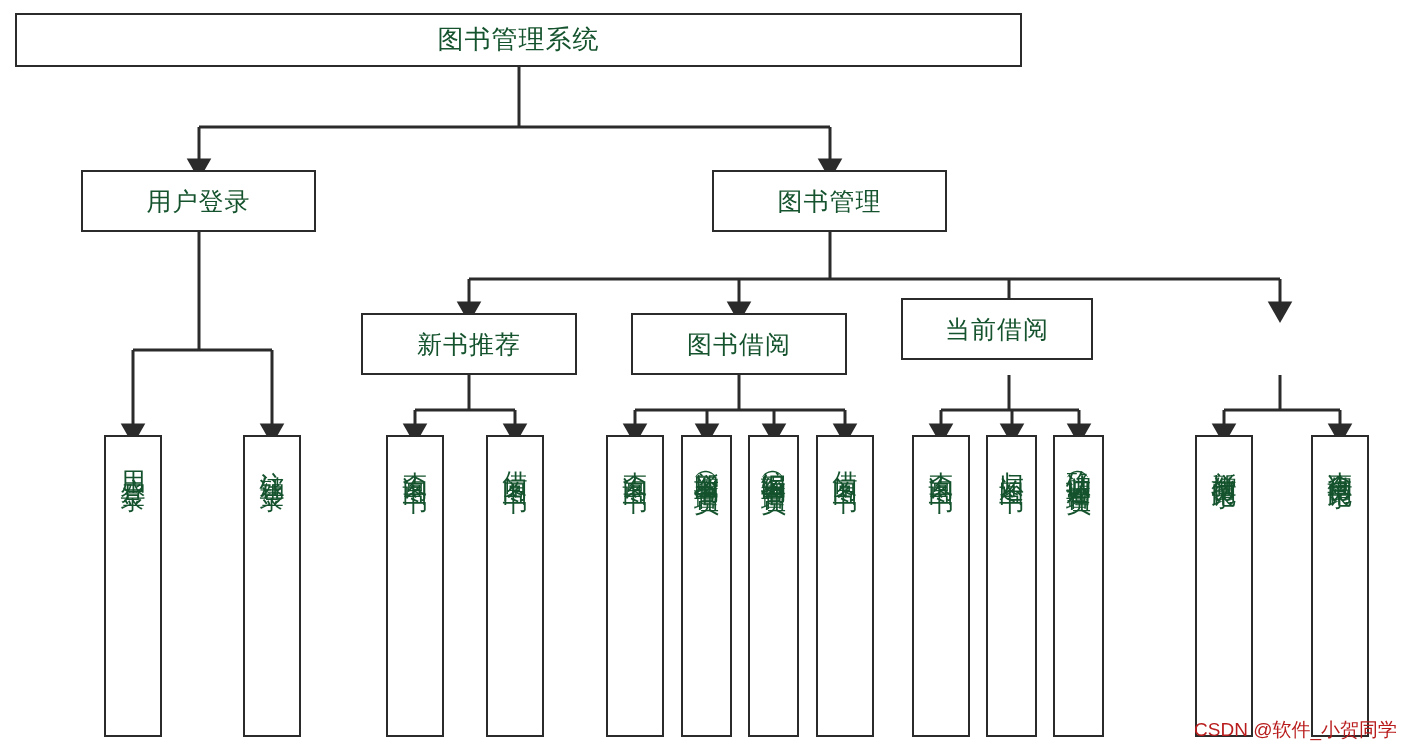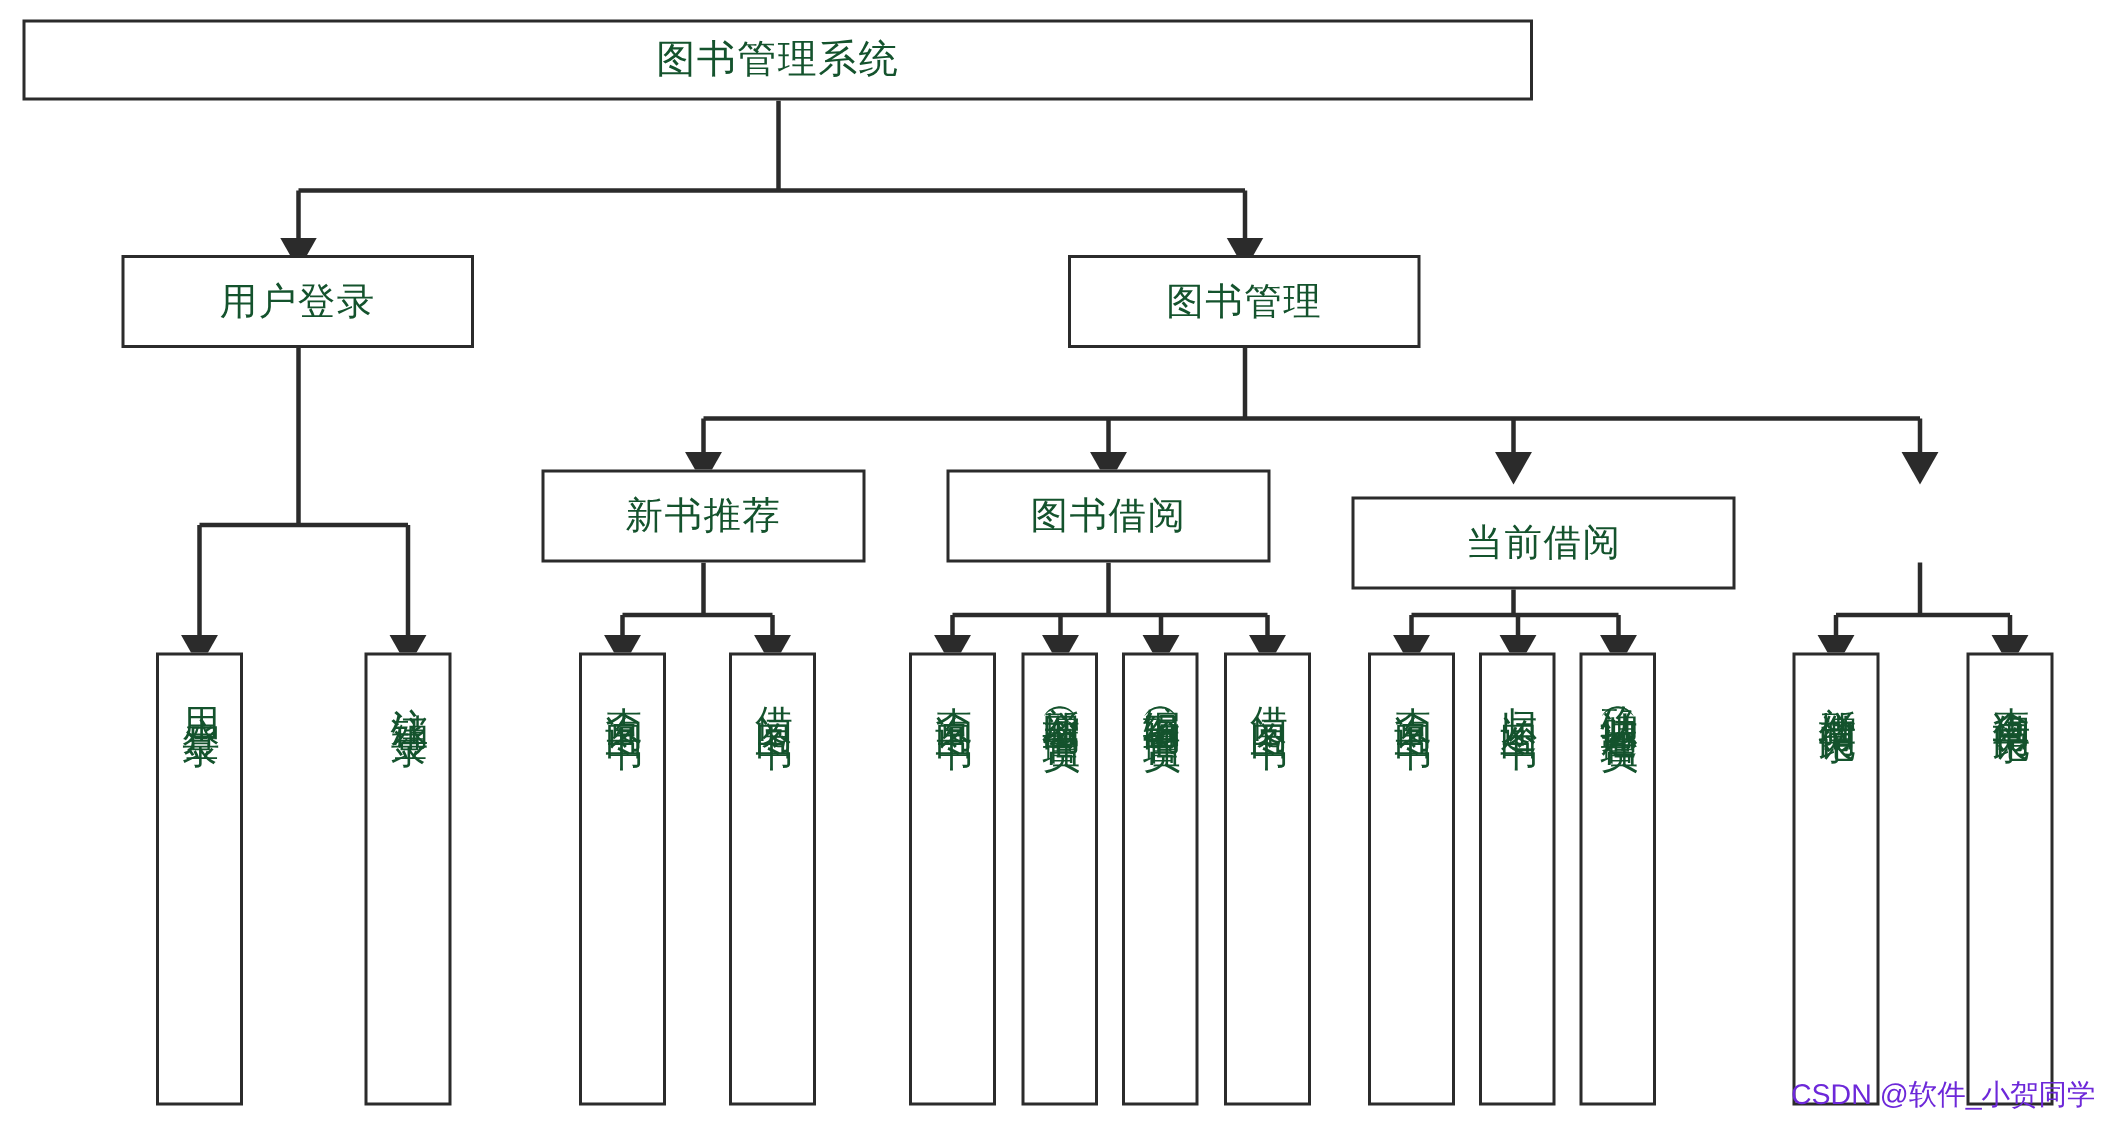--- a/index.html
+++ b/index.html
@@ -52,21 +52,21 @@
     white-space:nowrap;
   }
   .node.vertical.tall-text .node-label{
     letter-spacing:3px;
   }
 
   #watermark{
     position:absolute;
     right:8px;bottom:4px;
     font-size:19px;
-    color:#6d28d9;
+    color:#b91c1c;
     white-space:nowrap;
     pointer-events:none;
     font-family:"Liberation Sans","DejaVu Sans",sans-serif;
   }
 </style>
 </head>
 <body>
 
 <div id="diagram-root">
 
@@ -126,21 +126,21 @@
   </div>
 
   <div class="node horizontal" id="node-book-manage" style="left: 712px; top: 170px; width: 235px; height: 62px;">
     <span class="node-label">图书管理</span>
   </div>
 
   <div class="node horizontal" id="node-book-borrow" style="left: 631px; top: 313px; width: 216px; height: 62px;">
     <span class="node-label">图书借阅</span>
   </div>
 
-  <div class="node horizontal" id="node-current-borrow" style="left: 901px; top: 331px; width: 256px; height: 62px;">
+  <div class="node horizontal" id="node-current-borrow" style="left: 901px; top: 298px; width: 192px; height: 62px;">
     <span class="node-label">当前借阅</span>
   </div>
 
 
   <div class="node vertical" id="node-leaf-user-login" style="left: 104px; top: 435px; width: 58px; height: 302px;">
     <span class="node-label">用户登录</span>
   </div>
 
   <div class="node vertical" id="node-leaf-user-logout" style="left: 243px; top: 435px; width: 58px; height: 302px;">
     <span class="node-label">注销登录</span>

